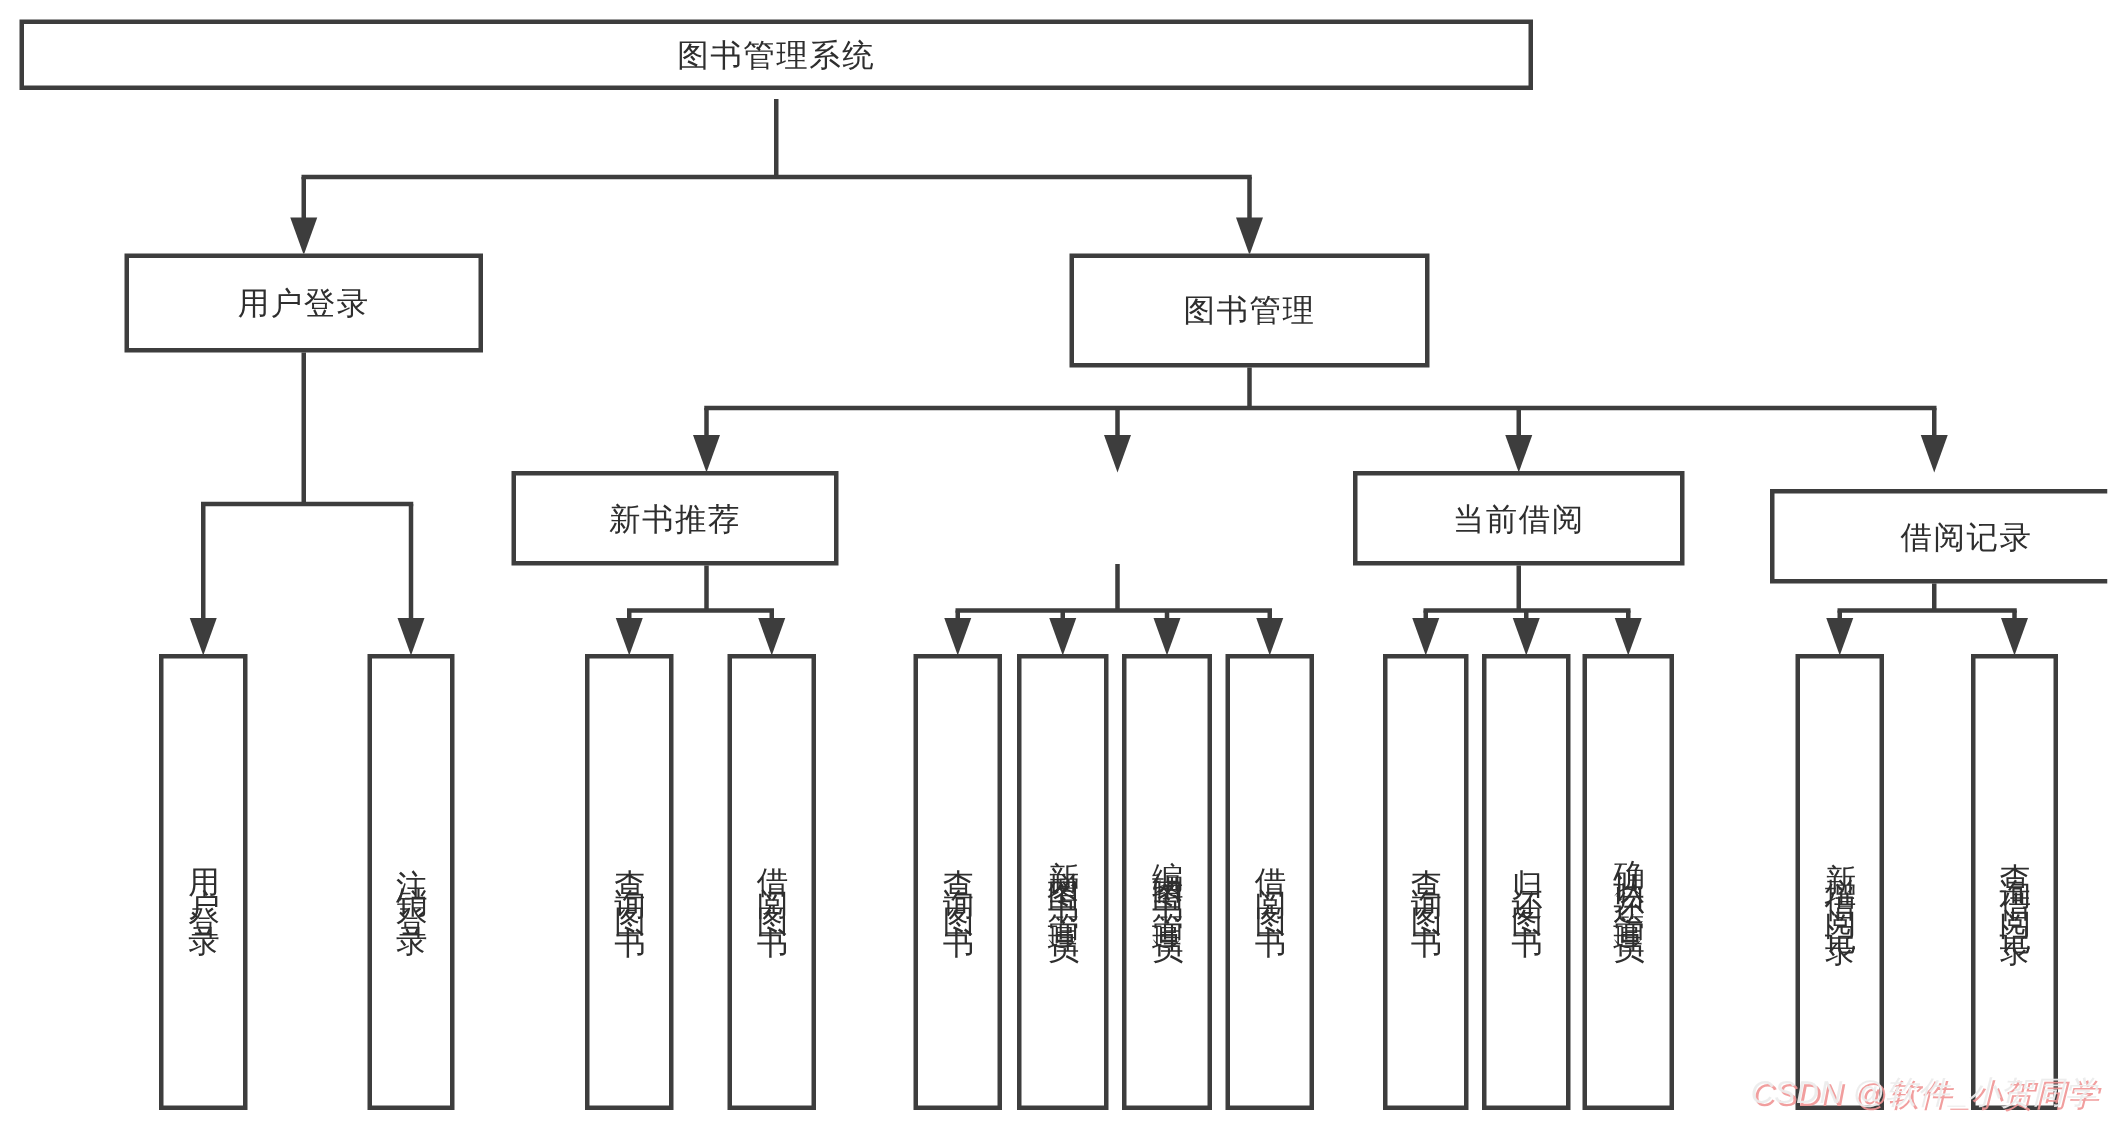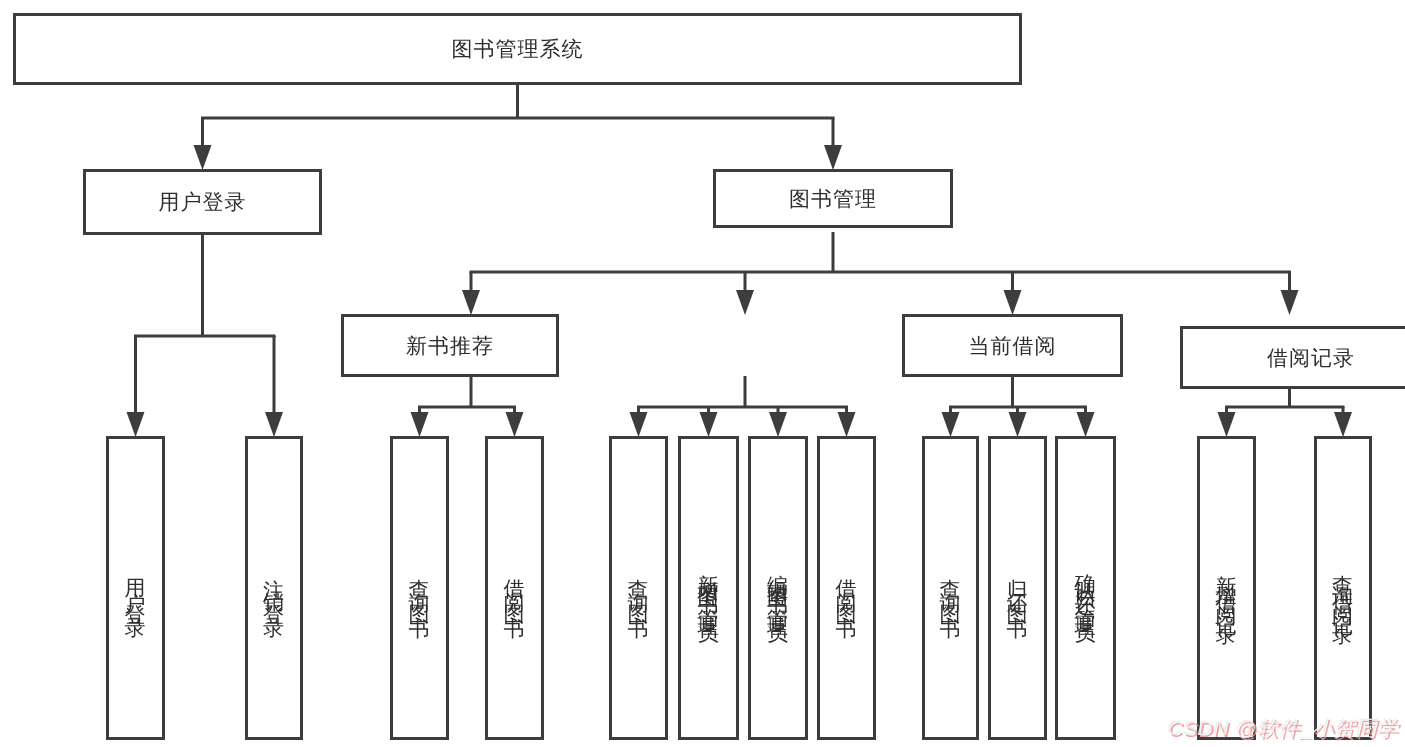--- a/index.html
+++ b/index.html
@@ -113,28 +113,28 @@
       <line x1="1085.5" y1="407" x2="1085.5" y2="417" stroke="#3d3d3d" stroke-width="3"></line>
       <polygon points="1076.5,412 1094.5,412 1085.5,437" fill="#3d3d3d"></polygon>
       <line x1="1289.5" y1="376" x2="1289.5" y2="407" stroke="#3d3d3d" stroke-width="3"></line>
       <line x1="1225" y1="407" x2="1344.5" y2="407" stroke="#3d3d3d" stroke-width="3"></line>
       <line x1="1226.5" y1="407" x2="1226.5" y2="417" stroke="#3d3d3d" stroke-width="3"></line>
       <polygon points="1217.5,412 1235.5,412 1226.5,437" fill="#3d3d3d"></polygon>
       <line x1="1343" y1="407" x2="1343" y2="417" stroke="#3d3d3d" stroke-width="3"></line>
       <polygon points="1334,412 1352,412 1343,437" fill="#3d3d3d"></polygon>
     </svg>
 
-  <div class="node" style="left: 13px; top: 13px; width: 1009px; height: 72px;">
+  <div class="node" style="left: 13px; top: 13px; width: 1009px; height: 47px;">
     <span class="hlabel">图书管理系统</span>
   </div>
 
   <div class="node" style="left: 83px; top: 169px; width: 239px; height: 66px;">
     <span class="hlabel">用户登录</span>
   </div>
-  <div class="node" style="left: 713px; top: 169px; width: 240px; height: 59px;">
+  <div class="node" style="left: 713px; top: 169px; width: 240px; height: 76px;">
     <span class="hlabel">图书管理</span>
   </div>
 
   <div class="node" style="left: 341px; top: 314px; width: 218px; height: 63px;">
     <span class="hlabel">新书推荐</span>
   </div>
   <div class="node" style="left: 902px; top: 314px; width: 221px; height: 63px; font-family: Liberation Mono, monospace;">
     <span class="hlabel">当前借阅</span>
   </div>
   <div class="node" style="left: 1180px; top: 326px; width: 262px; height: 63px;">

